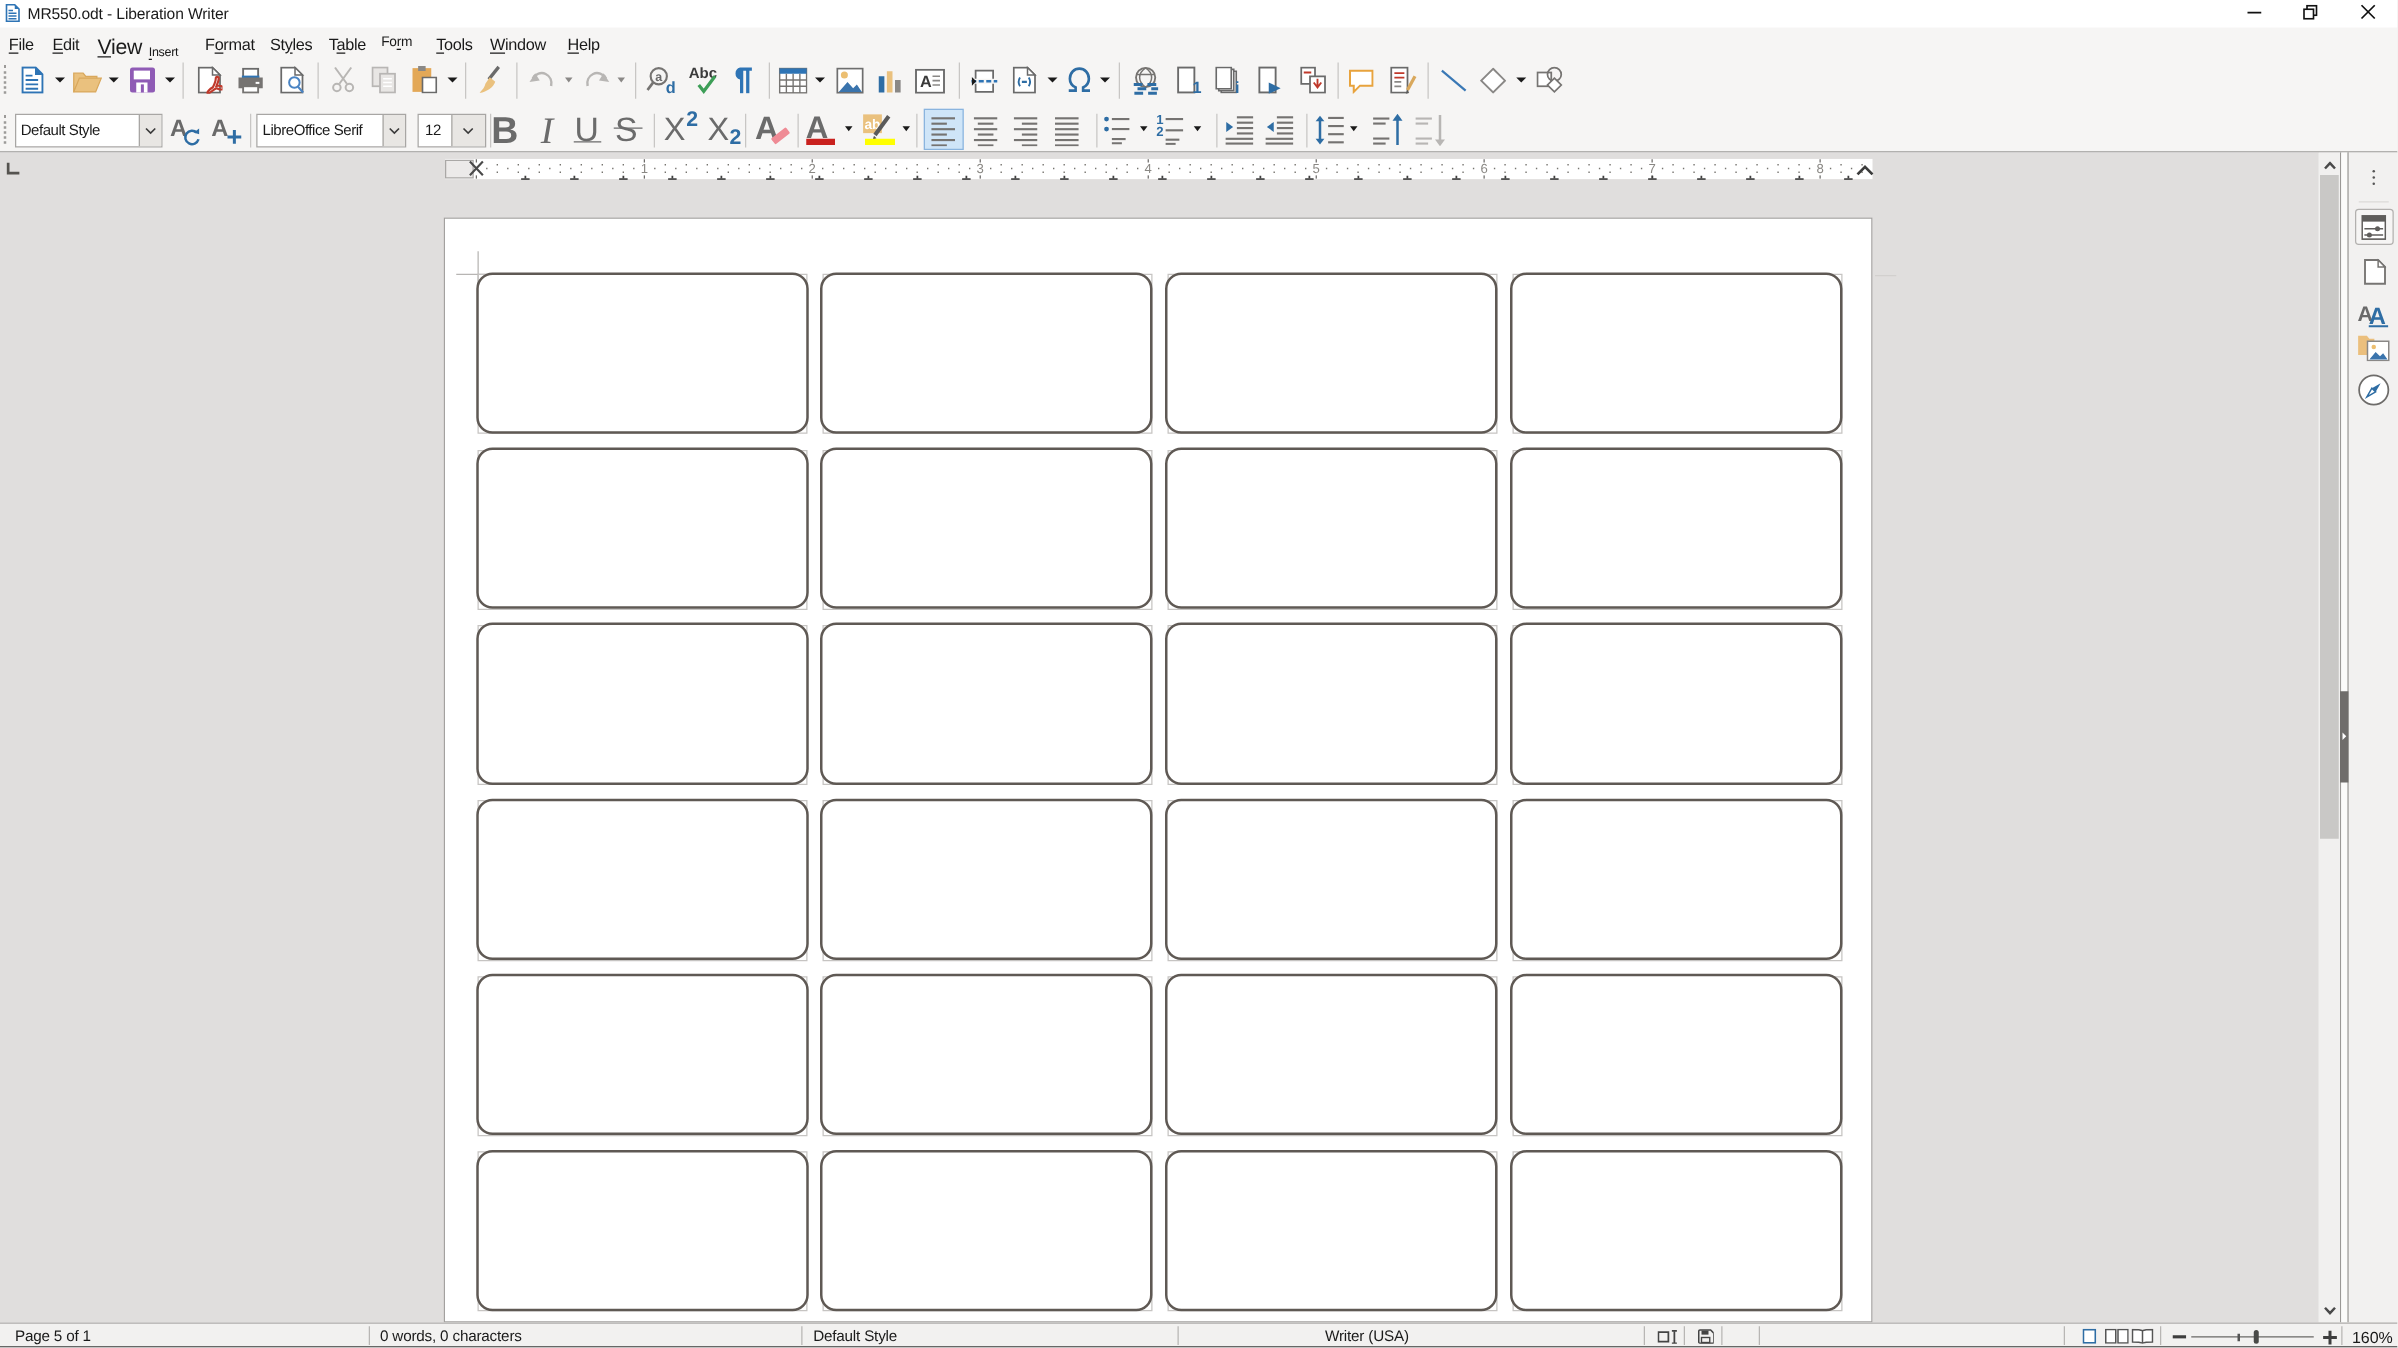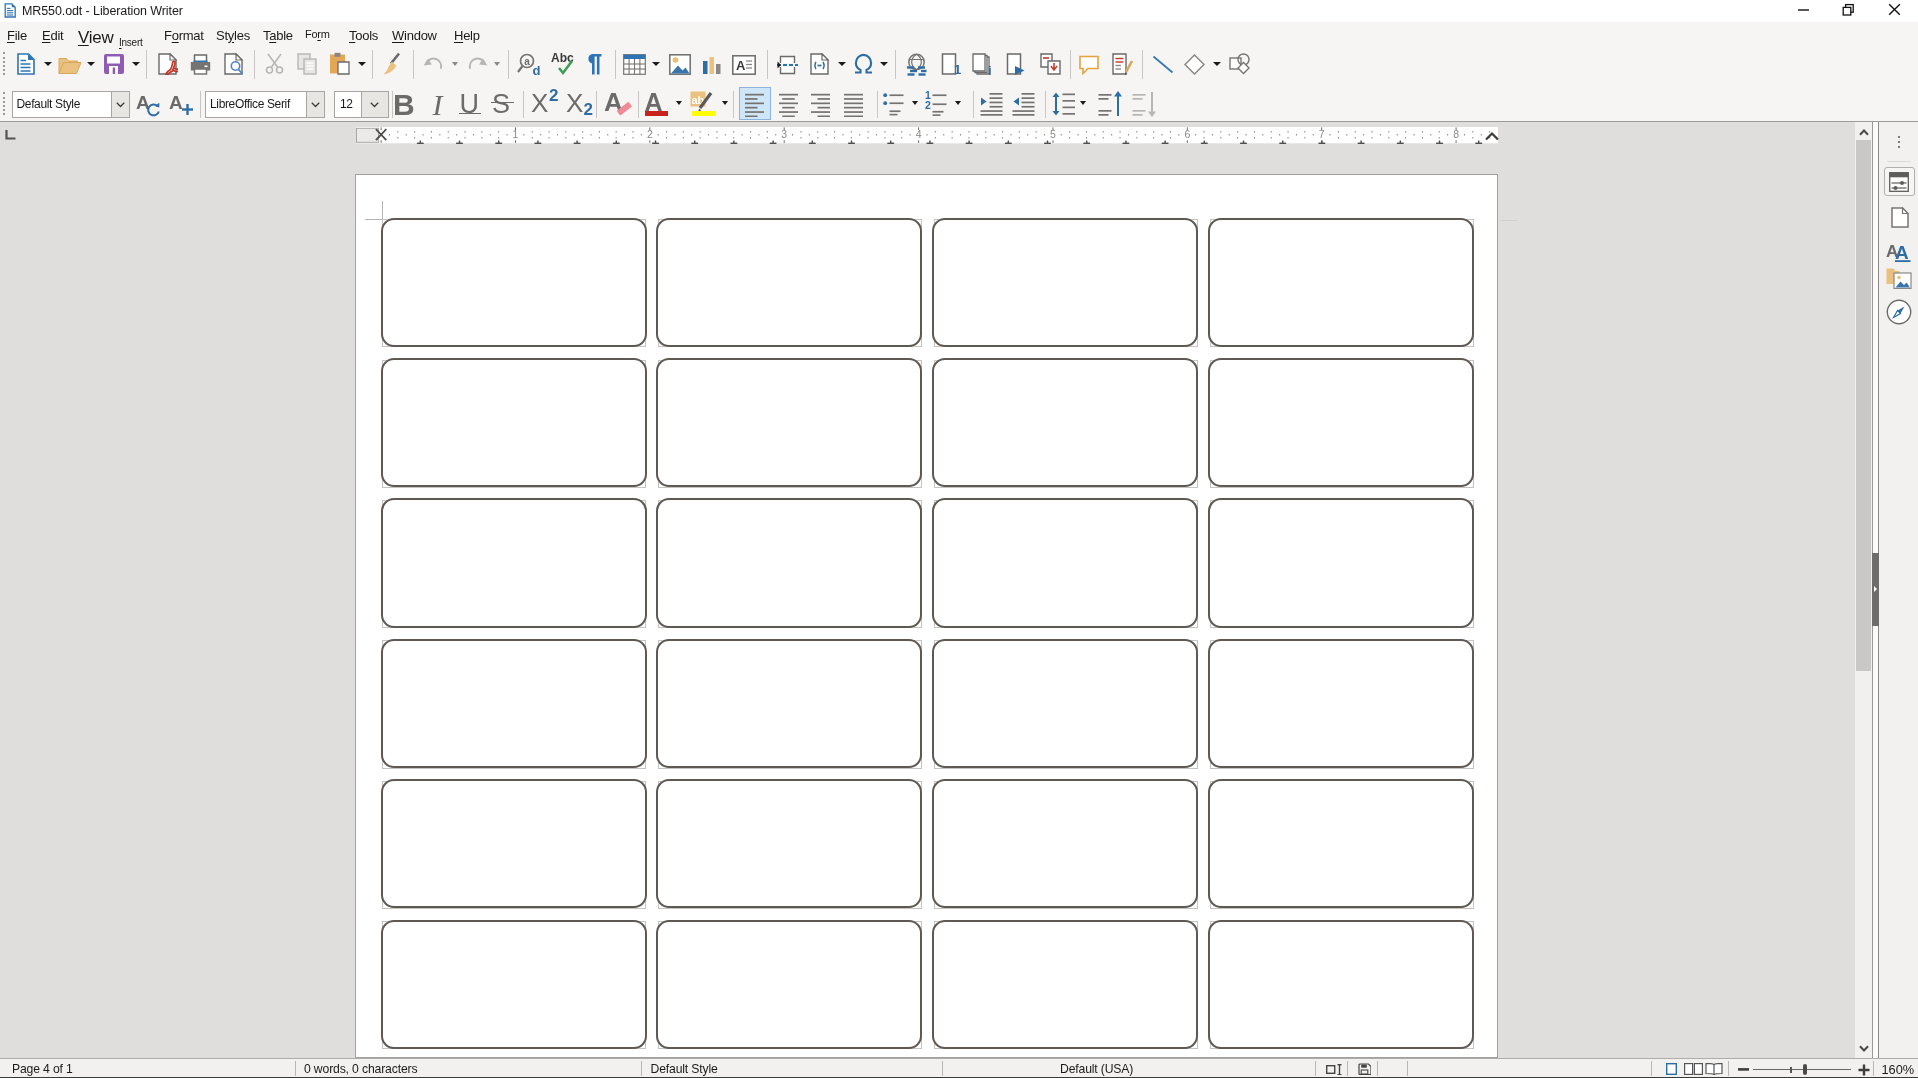--- a/index.html
+++ b/index.html
@@ -807,24 +807,24 @@
 <div style="position:absolute;left:295px;top:1061px;width:1px;height:15px;background:#b8b6b4"></div>
 <div style="position:absolute;left:641.3px;top:1061px;width:1px;height:15px;background:#b8b6b4"></div>
 <div style="position:absolute;left:941.6px;top:1061px;width:1px;height:15px;background:#b8b6b4"></div>
 <div style="position:absolute;left:1315.1px;top:1061px;width:1px;height:15px;background:#b8b6b4"></div>
 <div style="position:absolute;left:1347px;top:1061px;width:1px;height:15px;background:#b8b6b4"></div>
 <div style="position:absolute;left:1376.8px;top:1061px;width:1px;height:15px;background:#b8b6b4"></div>
 <div style="position:absolute;left:1406.7px;top:1061px;width:1px;height:15px;background:#b8b6b4"></div>
 <div style="position:absolute;left:1651.4px;top:1061px;width:1px;height:15px;background:#b8b6b4"></div>
 <div style="position:absolute;left:1727.8px;top:1061px;width:1px;height:15px;background:#b8b6b4"></div>
 <div style="position:absolute;left:1872.7px;top:1061px;width:1px;height:15px;background:#b8b6b4"></div>
-<div class="t" style="left:12px;top:1062px;font-size:12.2px;letter-spacing:-0.15px">Page 4 of 1</div>
+<div class="t" style="left:12px;top:1062px;font-size:12.2px;letter-spacing:-0.15px">Page 5 of 1</div>
 <div class="t" style="left:304px;top:1062px;font-size:12.2px;letter-spacing:-0.15px">0 words, 0 characters</div>
 <div class="t" style="left:650.5px;top:1062px;font-size:12.2px;letter-spacing:-0.15px">Default Style</div>
-<div class="t" style="left:1060px;top:1062px;font-size:12.2px;letter-spacing:-0.15px">Default (USA)</div>
+<div class="t" style="left:1060px;top:1062px;font-size:12.2px;letter-spacing:-0.15px">Writer (USA)</div>
 <svg style="position:absolute;left:1326px;top:1063.5px" width="17" height="11" viewBox="0 0 17 11">
 <rect x="0.7" y="1.7" width="8" height="7.6" fill="none" stroke="#444" stroke-width="1.4"></rect>
 <line x1="13.5" y1="1" x2="13.5" y2="10.4" stroke="#444" stroke-width="1.4"></line>
 <line x1="11.5" y1="0.7" x2="15.5" y2="0.7" stroke="#444" stroke-width="1.4"></line>
 <line x1="11.5" y1="10.7" x2="15.5" y2="10.7" stroke="#444" stroke-width="1.4"></line>
     </svg>
     <svg style="position:absolute;left:1357.5px;top:1063px" width="13" height="12" viewBox="0 0 13 12">
 <path d="M1 2 q0-1 1-1 h8.5 l2.5 2.5 v7 q0 1-1 1 h-10 q-1 0-1-1 z" fill="none" stroke="#444" stroke-width="1.2"></path>
 <rect x="3.2" y="1.5" width="5.6" height="3.2" fill="#444"></rect>
 <rect x="3.2" y="7" width="6.6" height="4" fill="none" stroke="#444" stroke-width="1.1"></rect>

